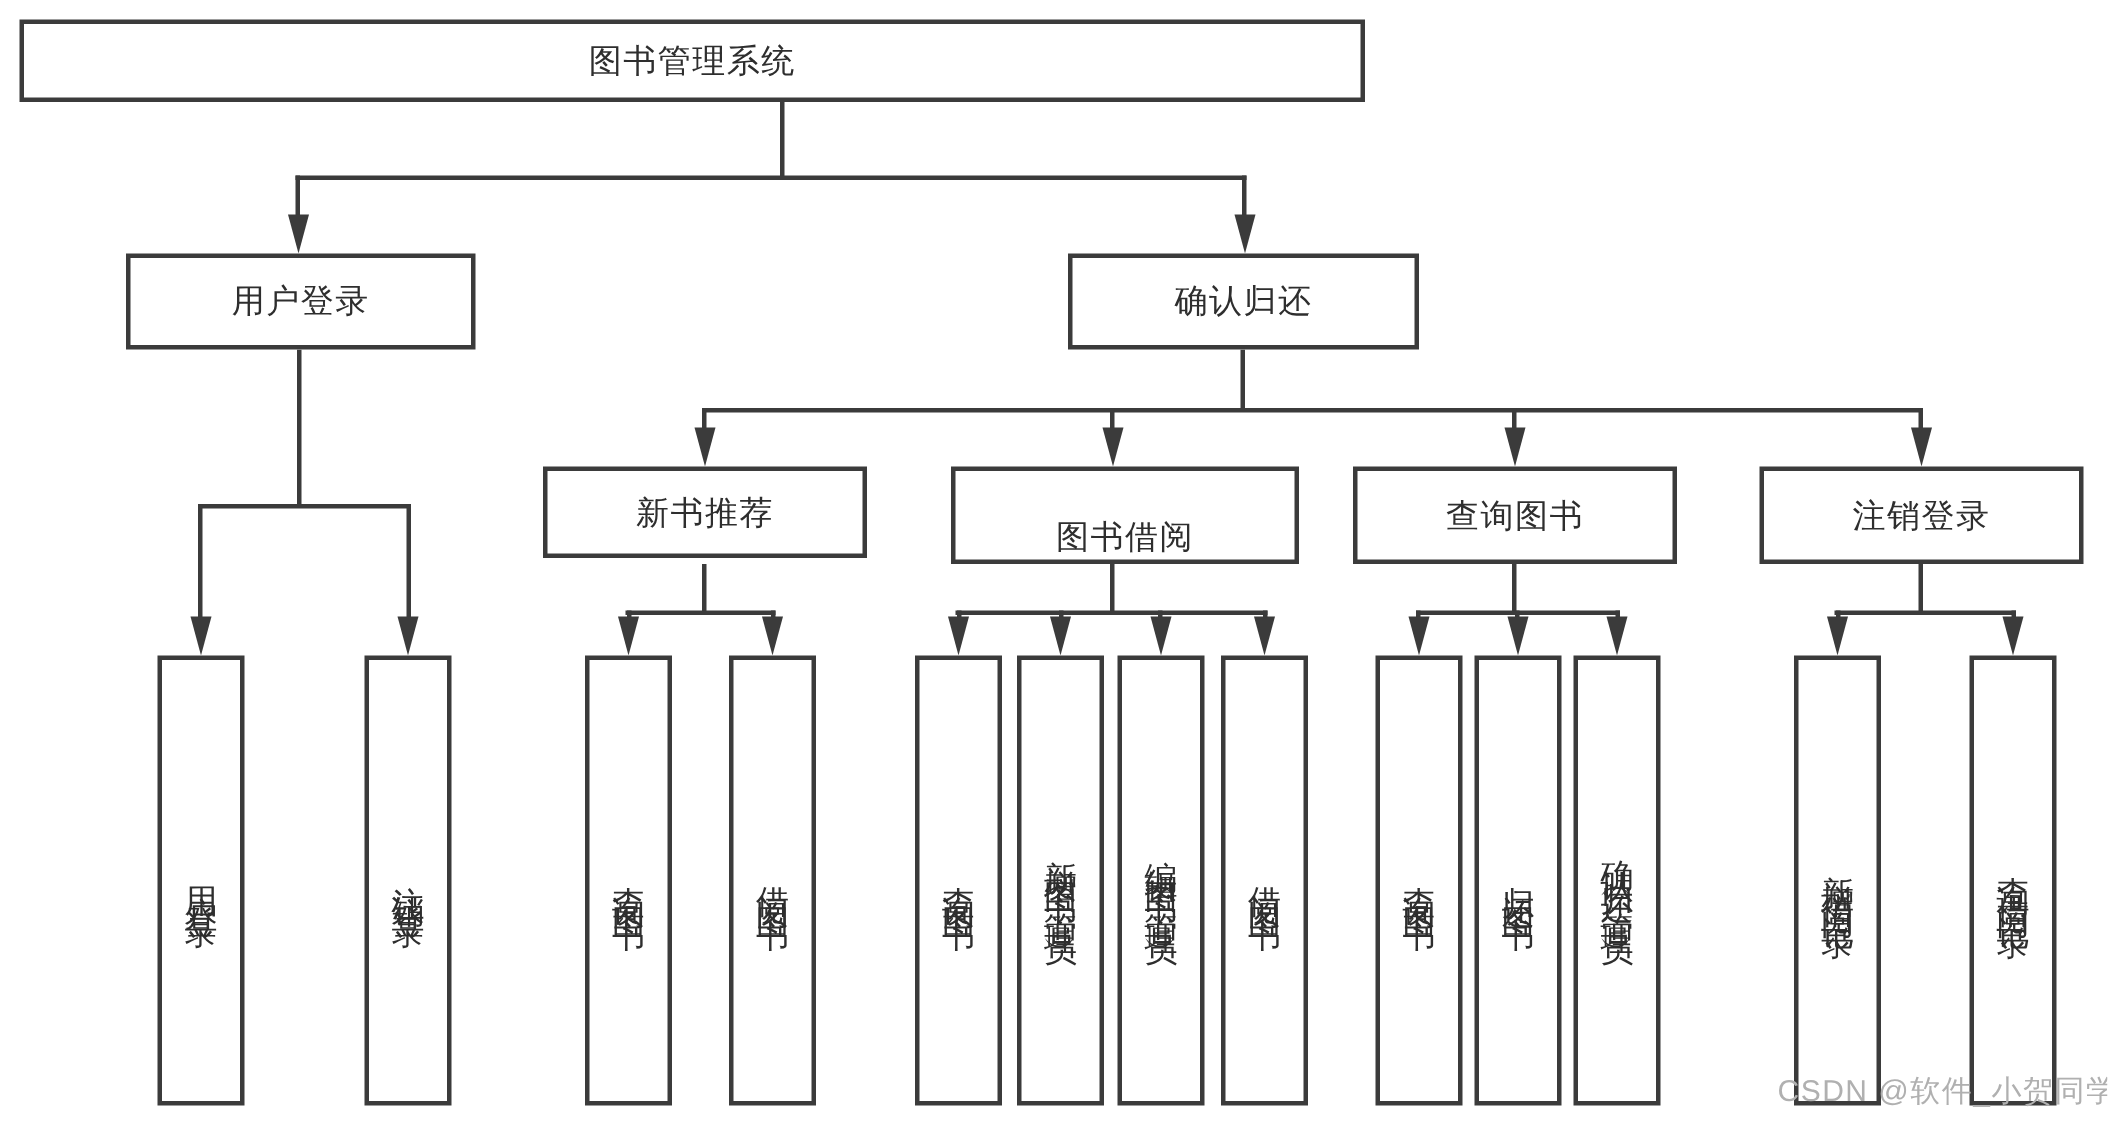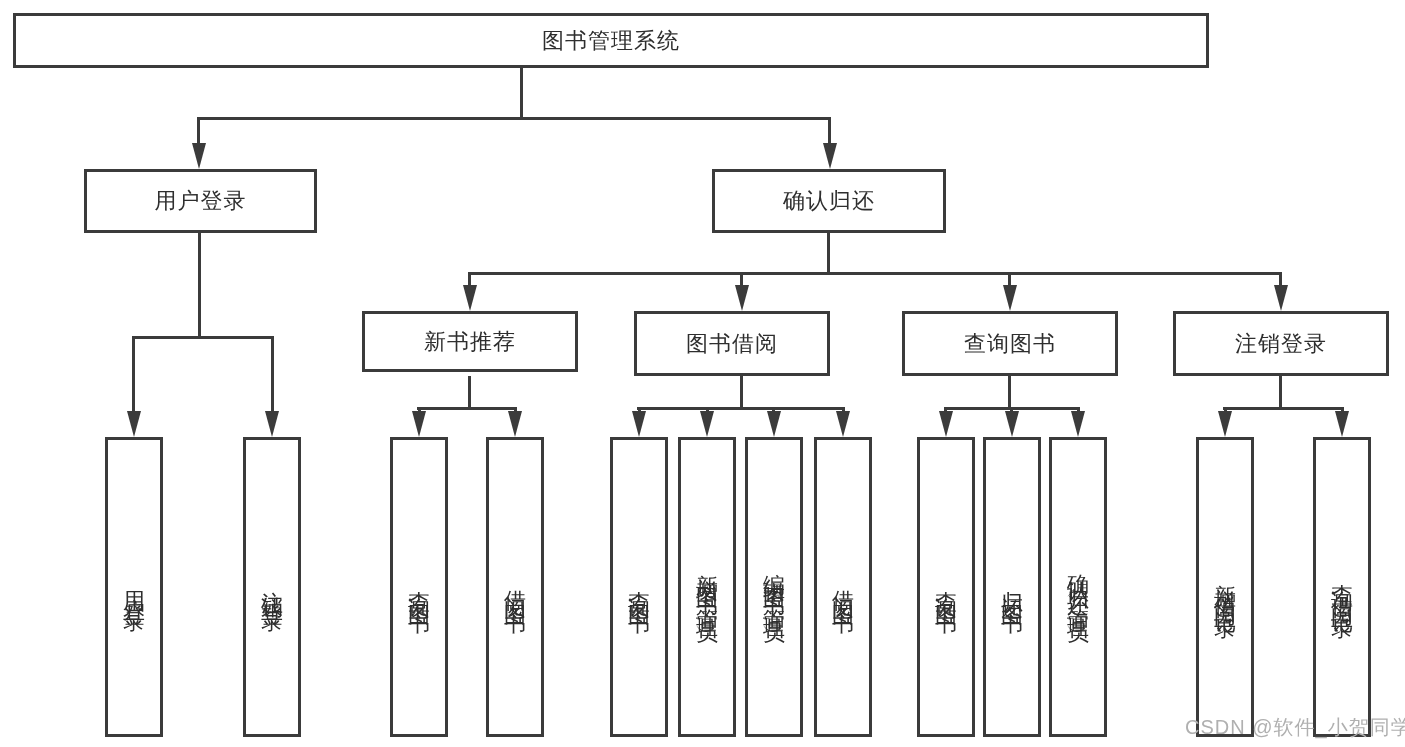--- a/index.html
+++ b/index.html
@@ -55,21 +55,21 @@
     letter-spacing: 1px;
     z-index: 3;
     white-space: nowrap;
   }
 </style>
 </head>
 <body>
 
 <div class="canvas">
 
-  <div class="box" style="left:13px; top:13px; width:1196px; height:55px;">
+  <div class="box" style="left:13px; top:13px; width:897px; height:55px;">
     <span>图书管理系统</span>
   </div>
 
   <div class="vline" style="left:520px; top:68px; width:3px; height:50px;"></div>
   <div class="hline" style="left:197px; top:117px; width:634px; height:3px;"></div>
   <div class="vline" style="left:197px; top:117px; width:3px; height:30px;"></div>
   <div class="vline" style="left:828px; top:117px; width:3px; height:30px;"></div>
   <div class="arrow" style="left:192px; top:143px;"></div>
   <div class="arrow" style="left:823px; top:143px;"></div>
 
@@ -94,21 +94,21 @@
   <div class="vline" style="left:1008px; top:272px; width:3px; height:20px;"></div>
   <div class="vline" style="left:1279px; top:272px; width:3px; height:20px;"></div>
   <div class="arrow" style="left:463px; top:285px;"></div>
   <div class="arrow" style="left:735px; top:285px;"></div>
   <div class="arrow" style="left:1003px; top:285px;"></div>
   <div class="arrow" style="left:1274px; top:285px;"></div>
 
   <div class="box" style="left:362px; top:311px; width:216px; height:61px;">
     <span>新书推荐</span>
   </div>
-  <div class="box" style="left:634px; top:311px; width:196px; height:65px;">
+  <div class="box" style="left:634px; top:311px; width:232px; height:65px;align-items:flex-end;">
     <span>图书借阅</span>
   </div>
   <div class="box" style="left:902px; top:311px; width:216px; height:65px;">
     <span>查询图书</span>
   </div>
   <div class="box" style="left:1173px; top:311px; width:216px; height:65px;">
     <span>注销登录</span>
   </div>
 
   <div class="vline" style="left:468px; top:376px; width:3px; height:33px;"></div>

